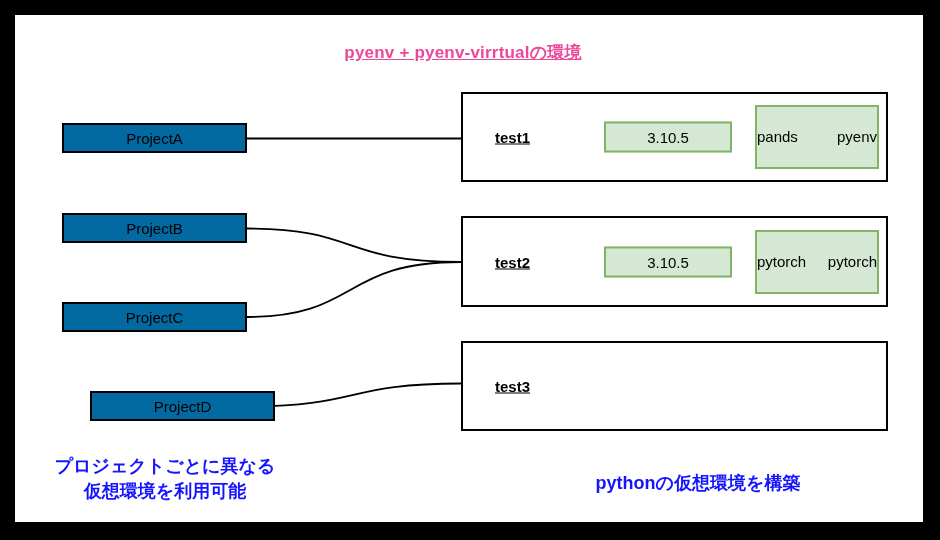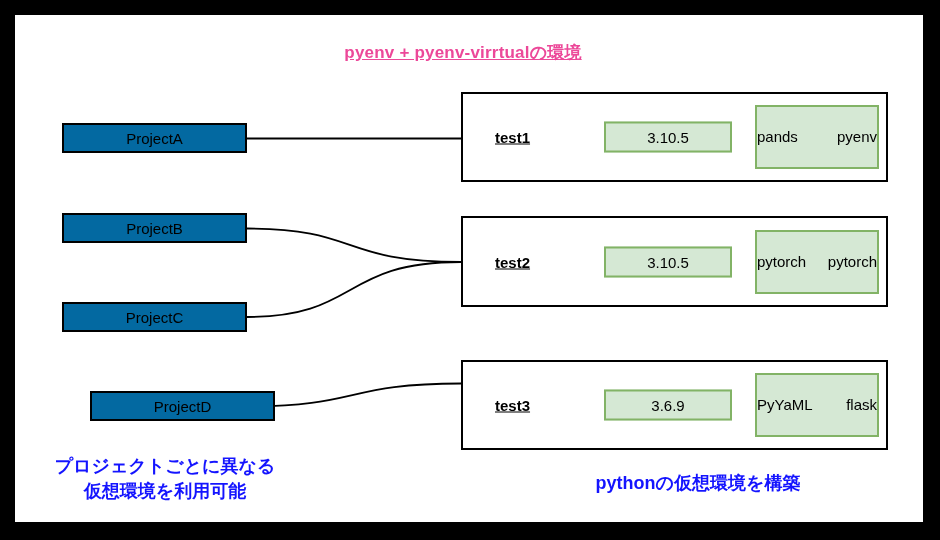--- a/index.html
+++ b/index.html
@@ -48,21 +48,21 @@
   .project-d { top:391px;margin-left:28px; }
   .env-box {
     position:absolute;
     left:461px; width:427px;
     border:2px solid #000000;
     background:#ffffff;
     box-sizing:border-box;
   }
   .env-1 { top:92px;  height:90px; }
   .env-2 { top:216px; height:91px; }
-  .env-3 { top:360px; height:90px; }
+  .env-3 { top:341px; height:90px; }
   .env-name {
     position:absolute;
     left:32px; top:50%;
     transform:translateY(-50%);
     font-size:15px; font-weight:bold;
     text-decoration:underline;
     color:#000000;
   }
   .version-box {
     position:absolute;
@@ -143,27 +143,20 @@
       <span>3.10.5</span>
     </div>
     <div class="packages-box">
       <span>pytorch</span>
       <span>pytorch</span>
     </div>
   </div>
 
   <div class="env-box env-3">
     <span class="env-name">test3</span>
-    <div class="version-box">
-      <span>3.6.9</span>
-    </div>
-    <div class="packages-box">
-      <span>PyYaML</span>
-      <span>flask</span>
-    </div>
   </div>
 
   <div class="note note-right">
     <span>pythonの仮想環境を構築</span>
   </div>
   <div class="note note-left">
     <span>プロジェクトごとに異なる</span><br>
     <span>仮想環境を利用可能</span>
   </div>
 </div>

